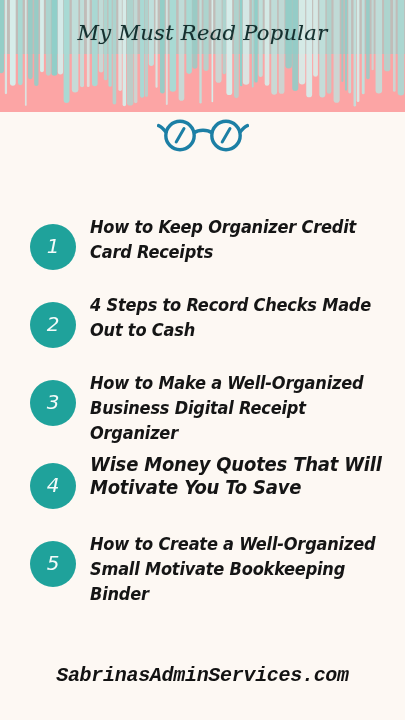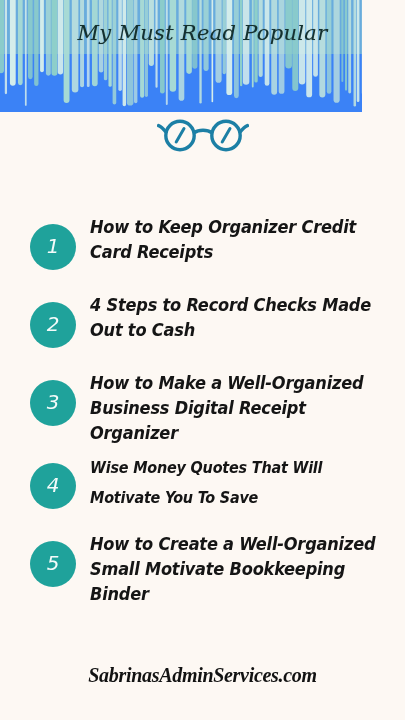--- a/index.html
+++ b/index.html
@@ -11,24 +11,24 @@
   body {
     background:#fdf8f3;
     font-family:"Liberation Sans", sans-serif;
     overflow:hidden;
     position:relative;
   }
 
   
   #header-band {
     position:relative;
-    width:362px;
+    width:405px;
     height:112px;
     overflow:hidden;
-    background:#3b82f6;
+    background:#fca5a5;
   }
   #brush-svg {
     position:absolute;
     top:0; left:0;
     width:405px;
     height:112px;
     display:block;
   }
   #header-title {
     position:absolute;
@@ -106,36 +106,36 @@
     font-family:"DejaVu Sans Condensed","DejaVu Sans", sans-serif;
     font-style:italic;
     font-weight:700;
     font-size:18px;
     line-height:25px;
     color:#151515;
     letter-spacing:-0.2px;
     -webkit-font-smoothing:antialiased;
   }
   .post-row.emph .post-title {
-    font-size:16px;
-    line-height:30px;
+    font-size:20px;
+    line-height:23px;
   }
 
   
   #footer {
     position:absolute;
     bottom:0; left:0;
     width:405px;
     height:90px;
     display:flex;
     align-items:center;
     justify-content:center;
   }
   #footer-text {
-    font-family:Liberation Serif, serif;
+    font-family:Liberation Mono, monospace;
     font-style:italic;
     font-weight:700;
     font-size:20px;
     color:#121212;
     letter-spacing:-0.3px;
   }
 </style>
 </head>
 <body>
 

